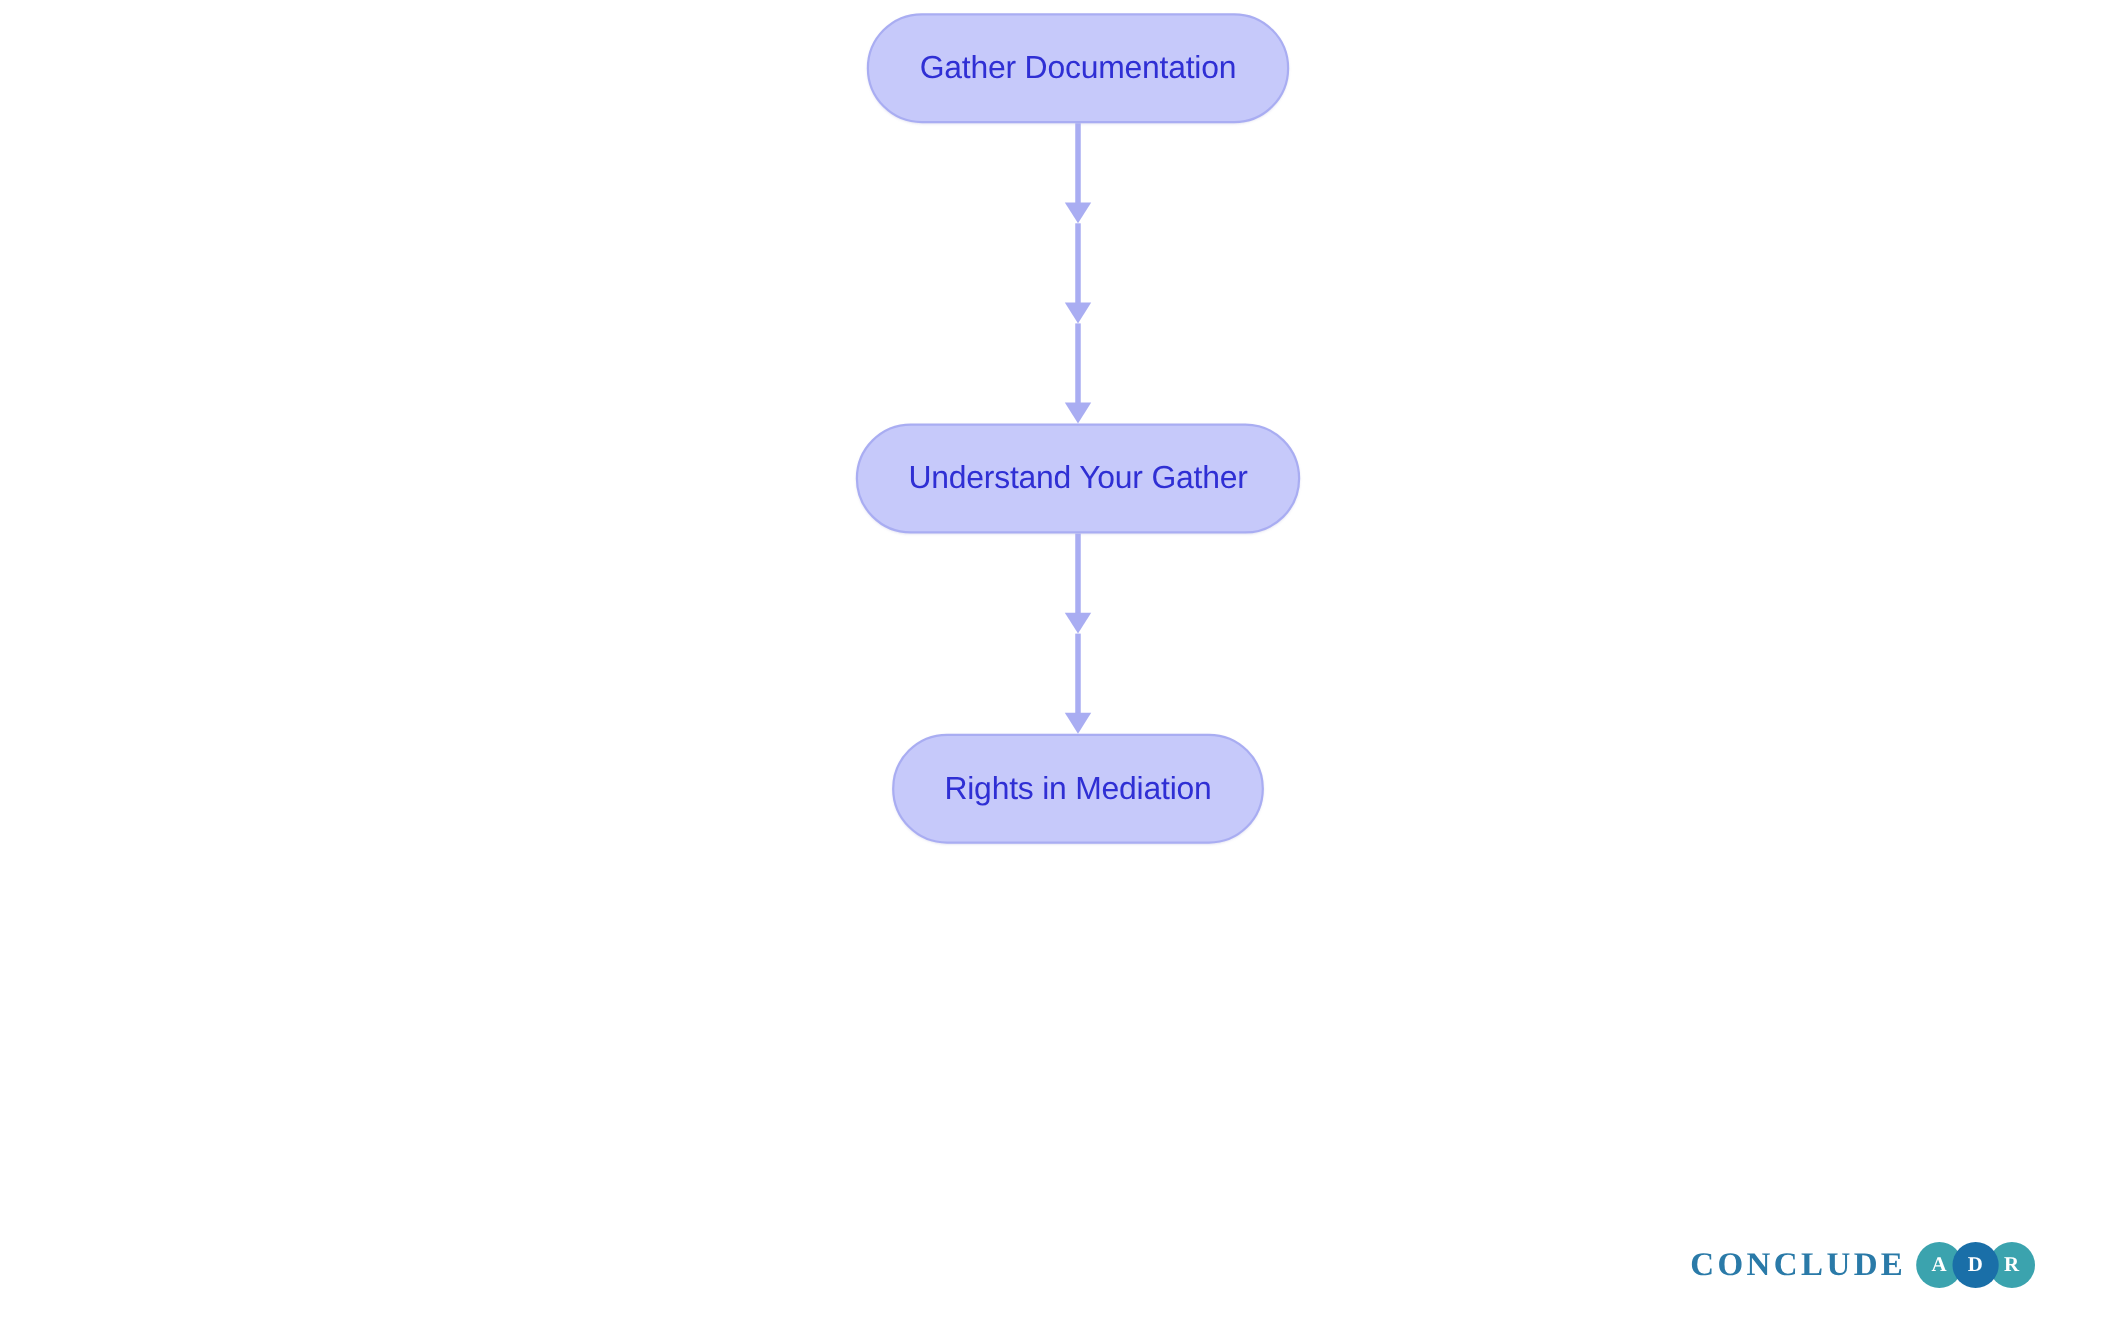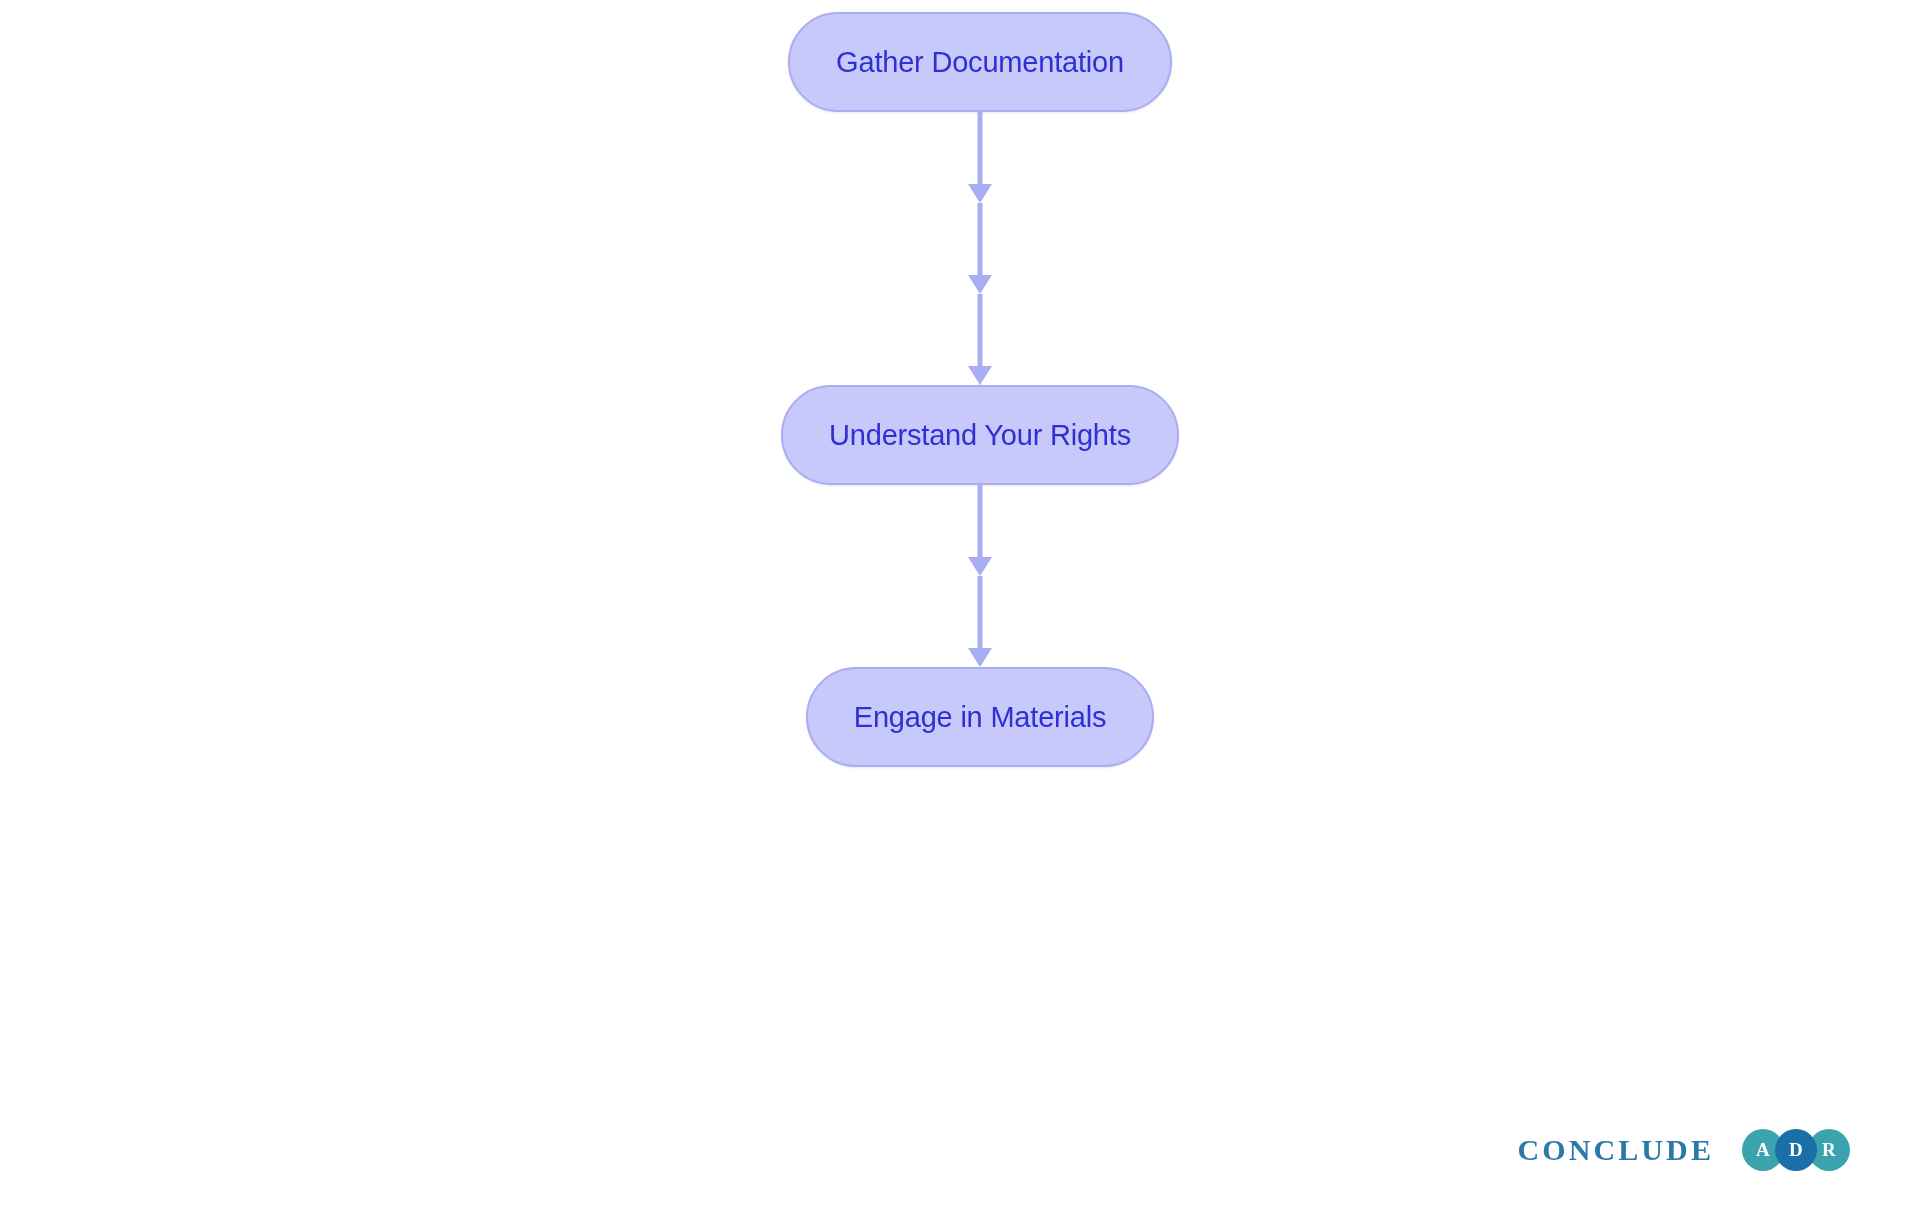--- a/index.html
+++ b/index.html
@@ -83,21 +83,21 @@
     border-top: 19px solid #a9adf2;
   }
 
   
   #brand-logo {
     position: absolute;
     right: 70px;
     bottom: 44px;
     display: flex;
     align-items: center;
-    gap: 28px;
+    gap: 9px;
   }
   .brand-wordmark {
     font-family: "Liberation Serif", serif;
     font-size: 30px;
     font-weight: 700;
     letter-spacing: 3.1px;
     color: #2a7aa8;
     line-height: 1;
   }
   .brand-circles {
@@ -145,36 +145,36 @@
       <div class="connector-arrowhead"></div>
     </div>
 
 
     <div class="flow-connector">
       <div class="connector-line"></div>
       <div class="connector-arrowhead"></div>
     </div>
 
     <div class="flow-node">
-      <span class="flow-node-label">Understand Your Rights</span>
+      <span class="flow-node-label">Understand Your Gather</span>
     </div>
 
     <div class="flow-connector">
       <div class="connector-line"></div>
       <div class="connector-arrowhead"></div>
     </div>
 
 
     <div class="flow-connector">
       <div class="connector-line"></div>
       <div class="connector-arrowhead"></div>
     </div>
 
     <div class="flow-node">
-      <span class="flow-node-label">Engage in Materials</span>
+      <span class="flow-node-label">Rights in Mediation</span>
     </div>
 
   </div>
 
   <div id="brand-logo">
     <span class="brand-wordmark">CONCLUDE</span>
     <span class="brand-circles">
       <span class="brand-circle teal c-a">A</span>
       <span class="brand-circle blue c-d">D</span>
       <span class="brand-circle teal c-r">R</span>

